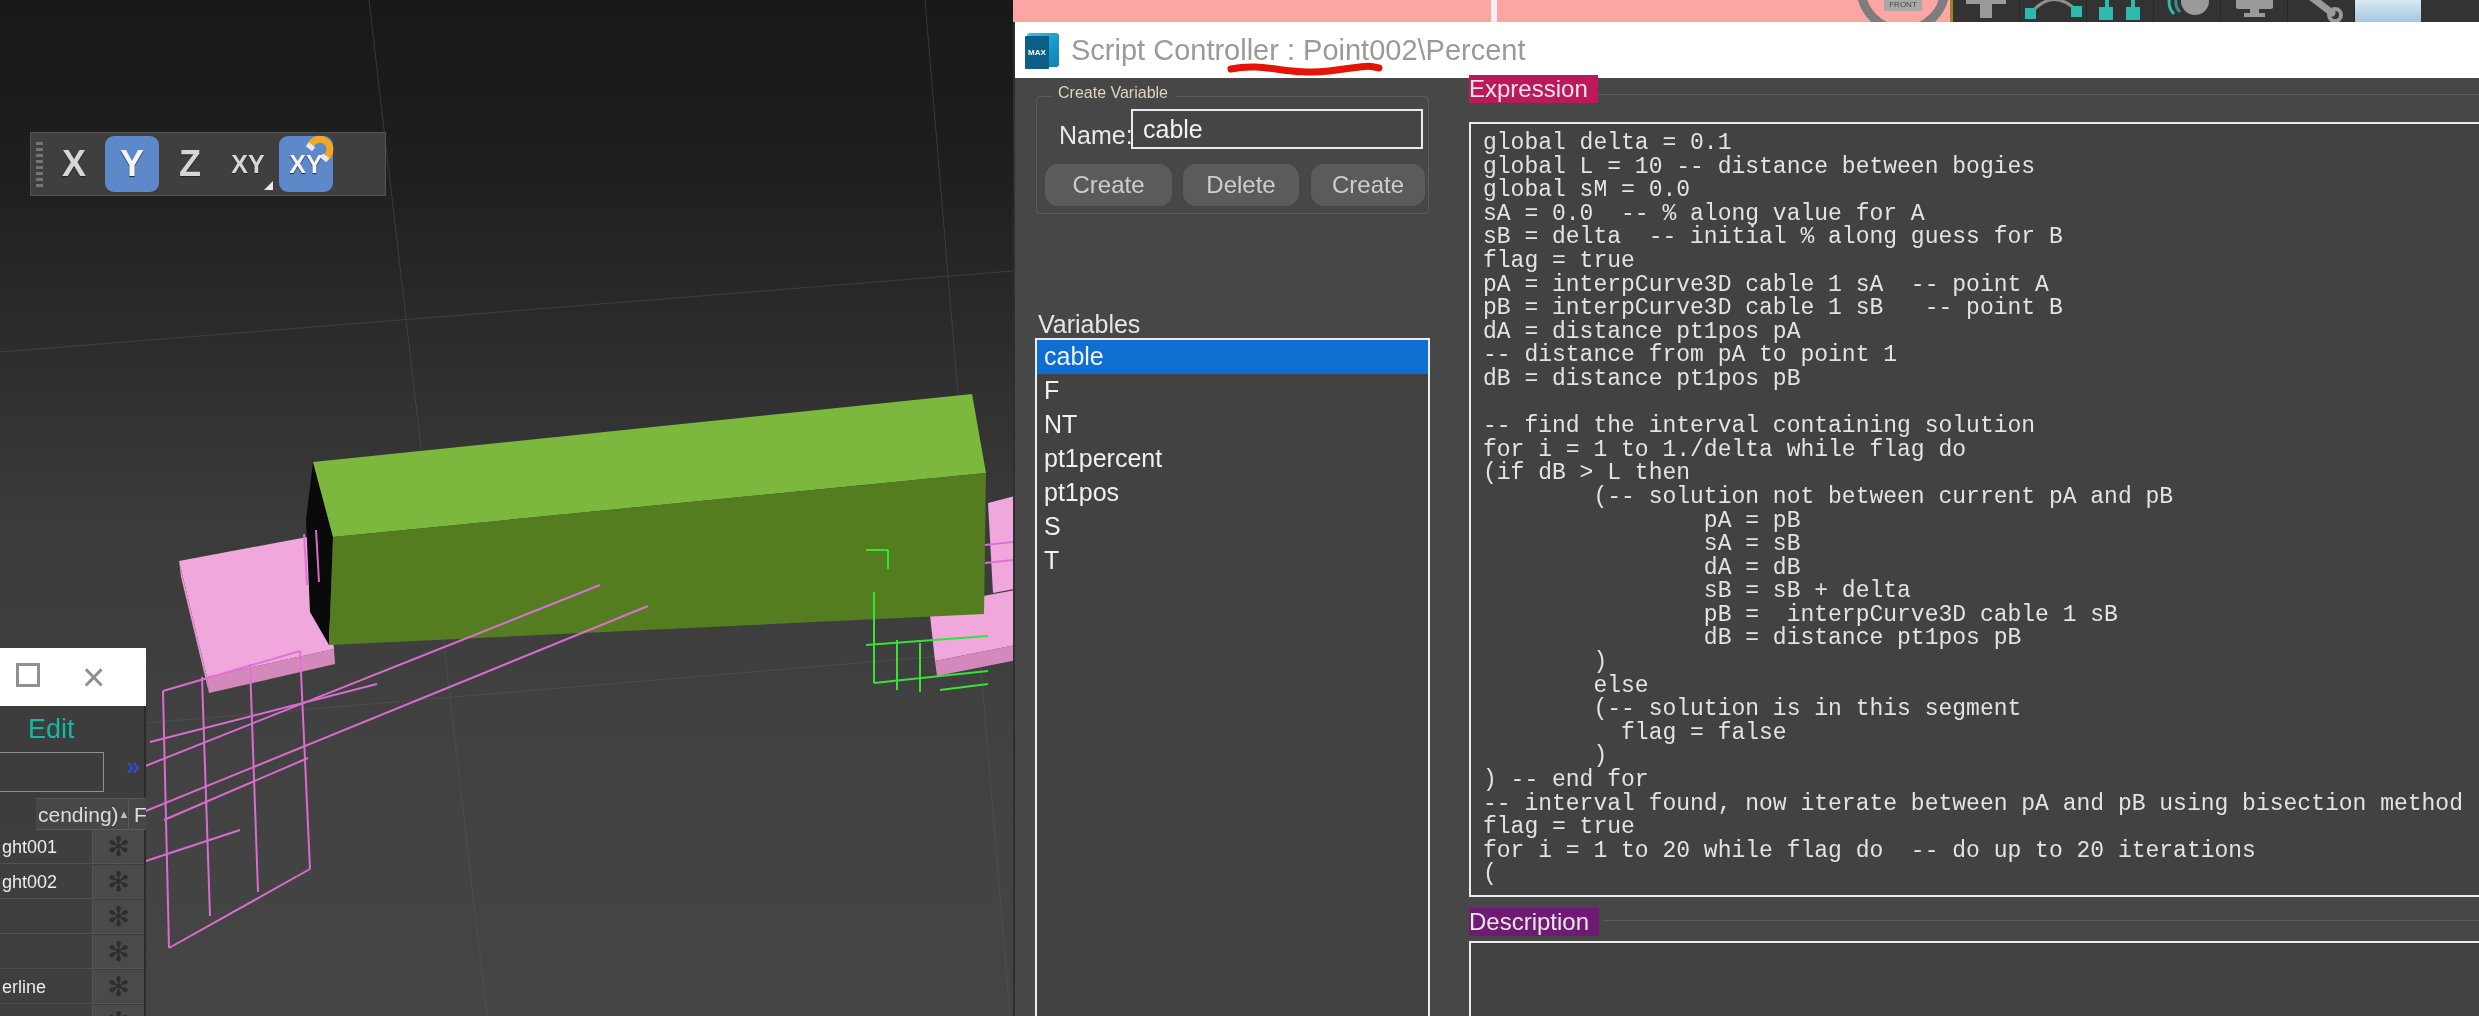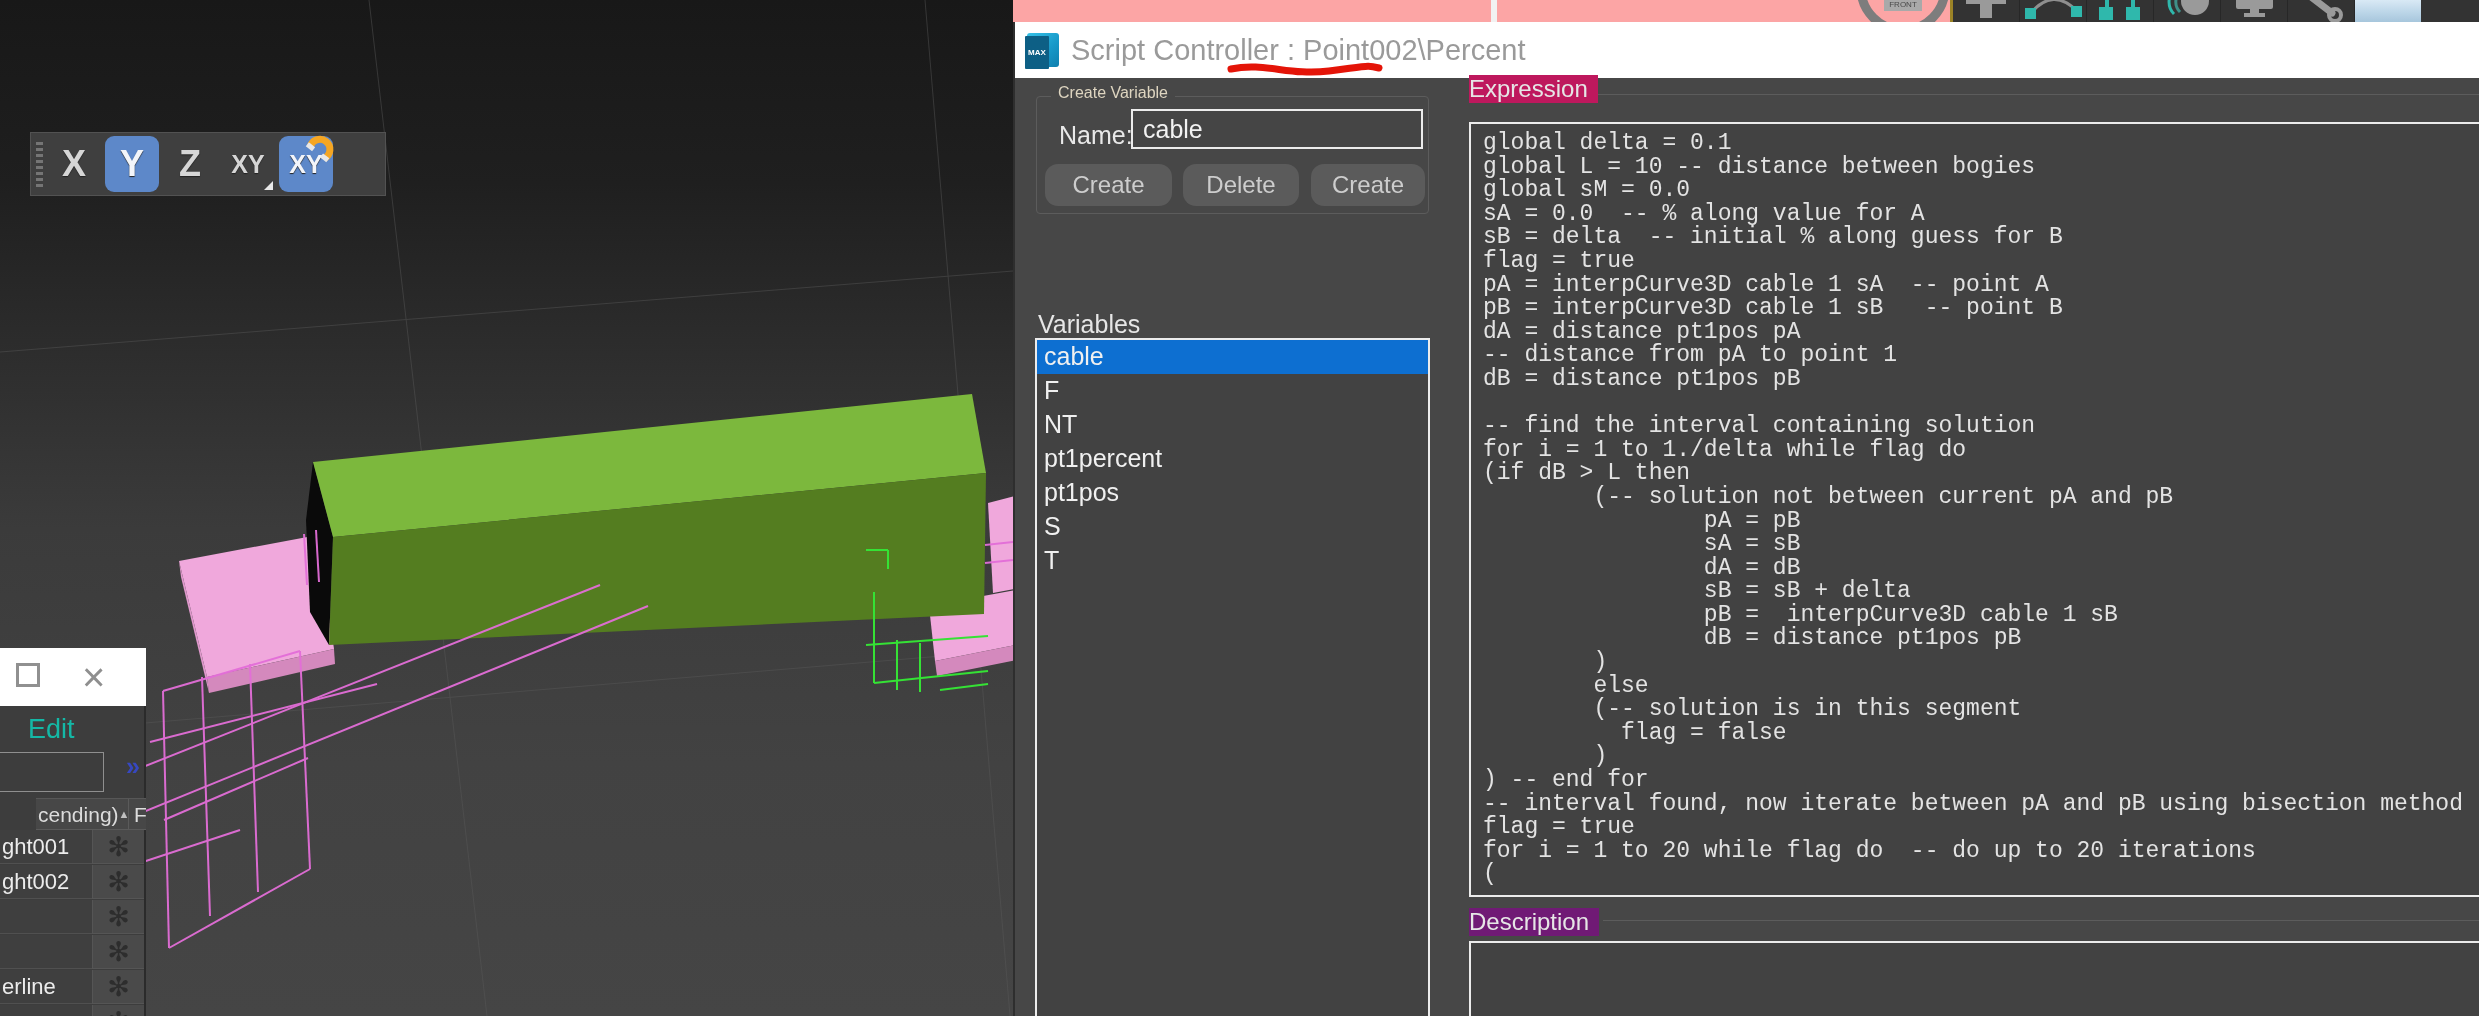--- a/index.html
+++ b/index.html
@@ -53,21 +53,21 @@
   #explorer .chev{position:absolute;left:126px;top:46px;font-size:25px;font-weight:bold;color:#3748c0;}
   #explorer .header{position:absolute;left:0;top:92px;width:144px;height:32px;background:#474747;
     border-top:1px solid #575757;border-bottom:1px solid #5a5a5a;box-sizing:border-box;margin-left:36px;}
   #explorer .header .c1{position:absolute;left:2px;top:4px;font-size:21px;color:#dcdcdc;}
   #explorer .header .sort{font-size:11px;color:#c0c0c0;vertical-align:4px;}
   #explorer .header .hdiv{position:absolute;left:92px;top:0;width:1px;height:100%;background:#5a5a5a;}
   #explorer .header .c2{position:absolute;left:98px;top:4px;font-size:21px;color:#dcdcdc;}
   #explorer .rows{position:absolute;left:0;top:124px;width:144px;}
   .exrow{position:relative;width:144px;height:35px;}
   .exrow .name{position:absolute;left:0;top:0;width:92px;height:34px;background:#3f3f3f;
-    border-bottom:1px solid #505050;color:#ececec;font-size:22px;line-height:34px;padding-left:2px;box-sizing:border-box;}
+    border-bottom:1px solid #505050;color:#ececec;font-size:18px;line-height:34px;padding-left:2px;box-sizing:border-box;}
   .exrow .frozen{position:absolute;left:92px;top:0;width:52px;height:34px;background:#4a4a4a;
     border-bottom:1px solid #555;border-left:1px solid #555;box-sizing:border-box;
     color:#2d2d2d;font-size:27px;text-align:center;line-height:34px;}
 
   
   #dialog{left:1013px;top:22px;width:1466px;height:994px;background:#474747;
     border-left:2px solid #2e2e2e;box-sizing:border-box;overflow:hidden;z-index:6;}
   #dlg-titlebar{position:absolute;left:0;top:0;width:1466px;height:56px;background:#ffffff;}
   #dlg-icon{position:absolute;left:12px;top:11px;width:32px;height:34px;
     background:linear-gradient(135deg,#36c2e8 0%,#1798c8 60%,#0f7fae 100%);border-radius:3px;}

